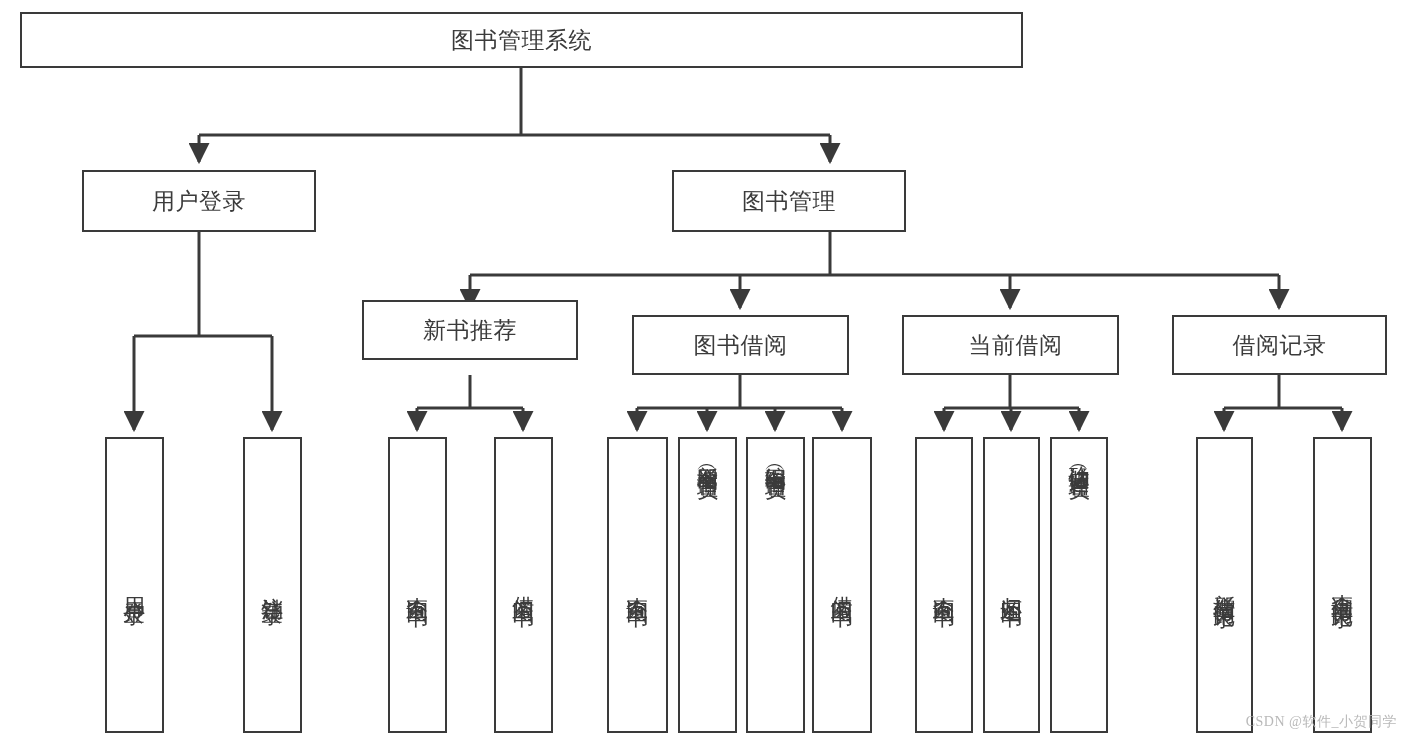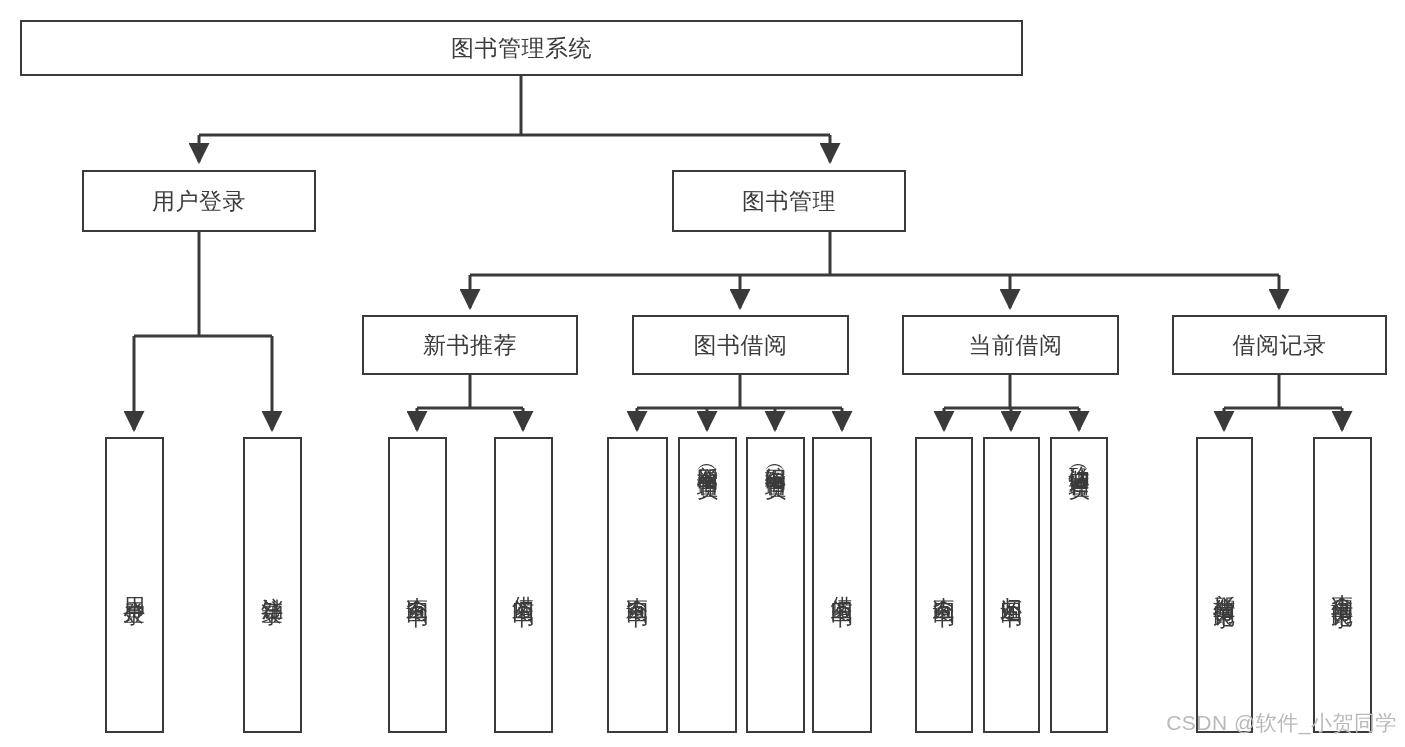--- a/index.html
+++ b/index.html
@@ -64,26 +64,27 @@
     font-size: 21px;
     letter-spacing: 2px;
   }
   .node.vert.center {
     align-items: center;
     padding-top: 0;
   }
   .watermark {
     position: absolute;
     right: 8px;
-    bottom: 10px;
-    font-size: 21px;
+    bottom: 16px;
+    font-size: 14px;
     color: #b9b9b9;
     z-index: 5;
     white-space: nowrap;
     letter-spacing: 0.5px;
+    font-family: Liberation Serif, serif;
   }
 </style>
 </head>
 <body>
 
 <div id="canvas">
 
   <svg class="lines" viewBox="0 0 1405 747" xmlns="http://www.w3.org/2000/svg">
     <defs>
       <marker id="arrow" viewBox="0 0 10 10" refX="9" refY="5" markerWidth="7" markerHeight="7" orient="auto-start-reverse">
@@ -127,32 +128,32 @@
       <path d="M 1011 408 L 1011 430" marker-end="url(#arrow)"></path>
       <path d="M 1079 408 L 1079 430" marker-end="url(#arrow)"></path>
 
       <path d="M 1279 375 L 1279 408"></path>
       <path d="M 1224 408 L 1342 408"></path>
       <path d="M 1224 408 L 1224 430" marker-end="url(#arrow)"></path>
       <path d="M 1342 408 L 1342 430" marker-end="url(#arrow)"></path>
     </g>
   </svg>
 
-  <div class="node root" style="left:20px; top:12px; width:1003px; height:56px;margin-top:8px;">
+  <div class="node root" style="left:20px; top:12px; width:1003px; height:56px;">
     <span class="label">图书管理系统</span>
   </div>
 
   <div class="node horiz" style="left:82px; top:170px; width:234px; height:62px;">
     <span class="label">用户登录</span>
   </div>
   <div class="node horiz" style="left:672px; top:170px; width:234px; height:62px;">
     <span class="label">图书管理</span>
   </div>
 
-  <div class="node horiz" style="left:362px; top:315px; width:216px; height:60px;">
+  <div class="node horiz" style="left:362px; top:300px; width:216px; height:60px;">
     <span class="label">新书推荐</span>
   </div>
   <div class="node horiz" style="left:632px; top:315px; width:217px; height:60px;text-align:center;">
     <span class="label">图书借阅</span>
   </div>
   <div class="node horiz" style="left:902px; top:315px; width:217px; height:60px;padding-left:10px;">
     <span class="label">当前借阅</span>
   </div>
   <div class="node horiz" style="left:1172px; top:315px; width:215px; height:60px;">
     <span class="label">借阅记录</span>

